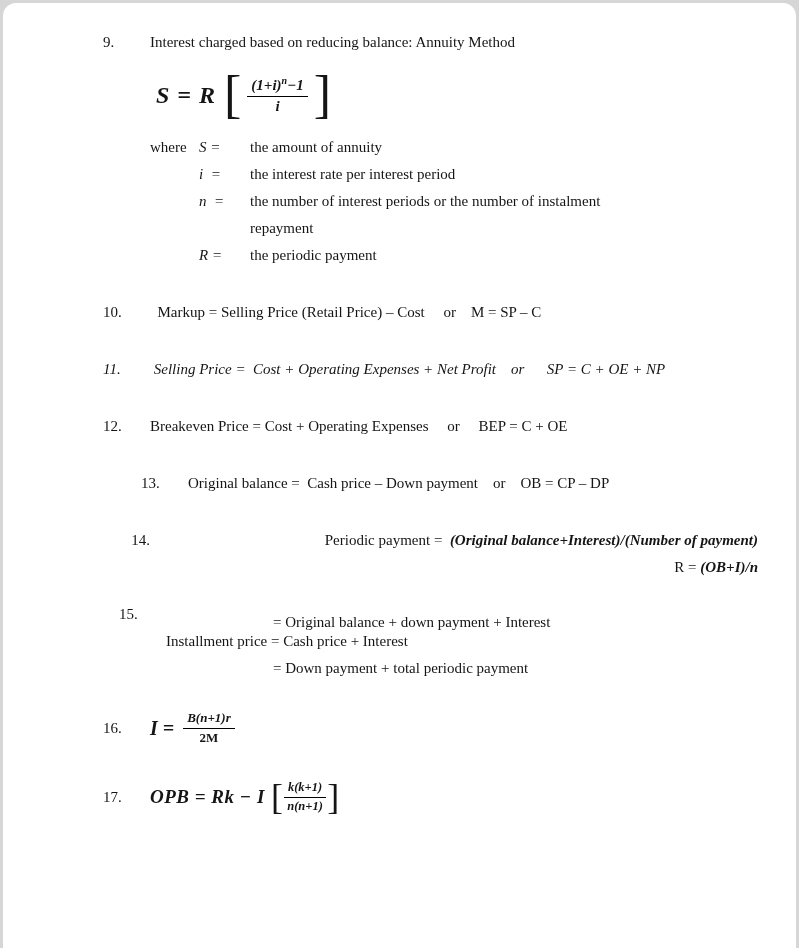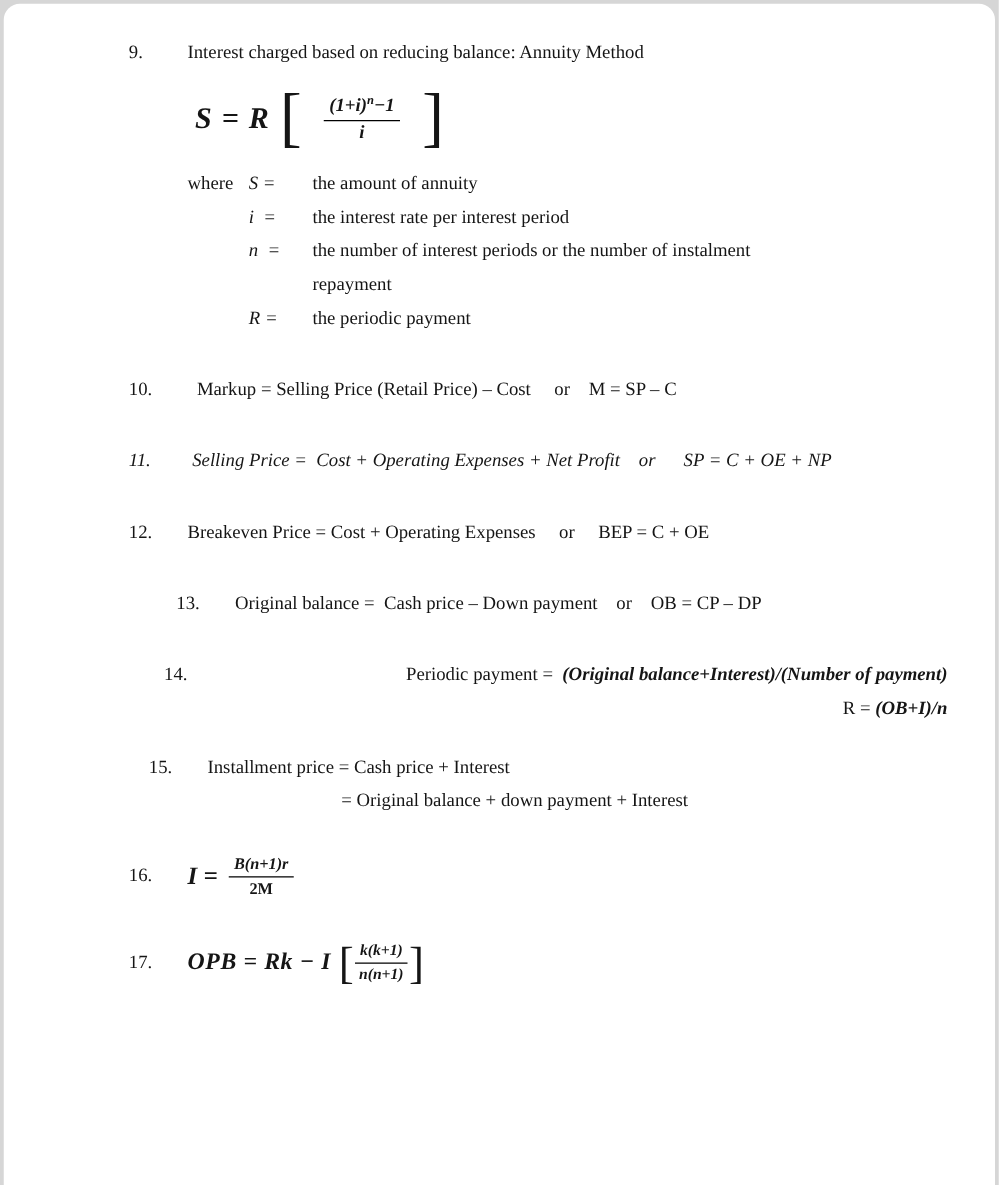--- a/index.html
+++ b/index.html
@@ -25,21 +25,21 @@
   .bi { font-weight:700; font-style:italic; }
 
   
   .f9 { margin-top:16px; margin-left:6px; display:flex; align-items:center; height:54px; }
   .f9lhs { font-size:24px; font-weight:700; font-style:italic; margin-right:8px; letter-spacing:1px; }
   .br { font-weight:400; line-height:0.9; display:inline-block; }
   .br.big { font-size:52px; transform:scaleY(1.02); }
   .frac { display:inline-flex; flex-direction:column; align-items:center; text-align:center; }
   .fnum { border-bottom:1.4px solid #000; padding:0 4px 2px 4px; }
   .fden { padding-top:1px; }
-  .f9frac { font-size:15px; font-weight:700; font-style:italic; margin:0 18px; }
+  .f9frac { font-size:15px; font-weight:700; font-style:italic; margin:0 6px; }
   .f9frac sup { font-size:10px; font-style:italic; }
 
   
   .wheretbl { margin-top:12px; }
   .defrow { display:flex; font-size:15px; line-height:27px; }
   .defrow .lead { width:49px; flex:0 0 49px; }
   .defrow .sym  { width:51px; flex:0 0 51px; font-style:italic; white-space:pre-wrap; }
   .defrow .deftext { flex:1; white-space:pre-wrap; }
 
   
@@ -162,22 +162,23 @@
         <div class="line"><span>Periodic payment =  </span><span class="bi">(Original balance+Interest)/(Number of payment)</span></div>
         <div class="line indent14"><span>R = </span><span class="bi">(OB+I)/n</span></div>
       </div>
     </div>
   </section>
 
   <section class="sec15">
     <div class="item">
       <span class="num">15.</span>
       <div class="body">
+        <div class="line indent15">= Original balance + down payment + Interest</div>
         <div class="line">Installment price = Cash price + Interest</div>
-        <div class="line indent15">= Original balance + down payment + Interest</div>
+        <div class="line indent15 mt8">= Down payment + total periodic payment</div>
       </div>
     </div>
   </section>
 
   <section class="sec16">
     <div class="item">
       <span class="num">16.</span>
       <div class="body f16">
         <span class="f16lhs">I =</span>
         <span class="frac f16frac">

